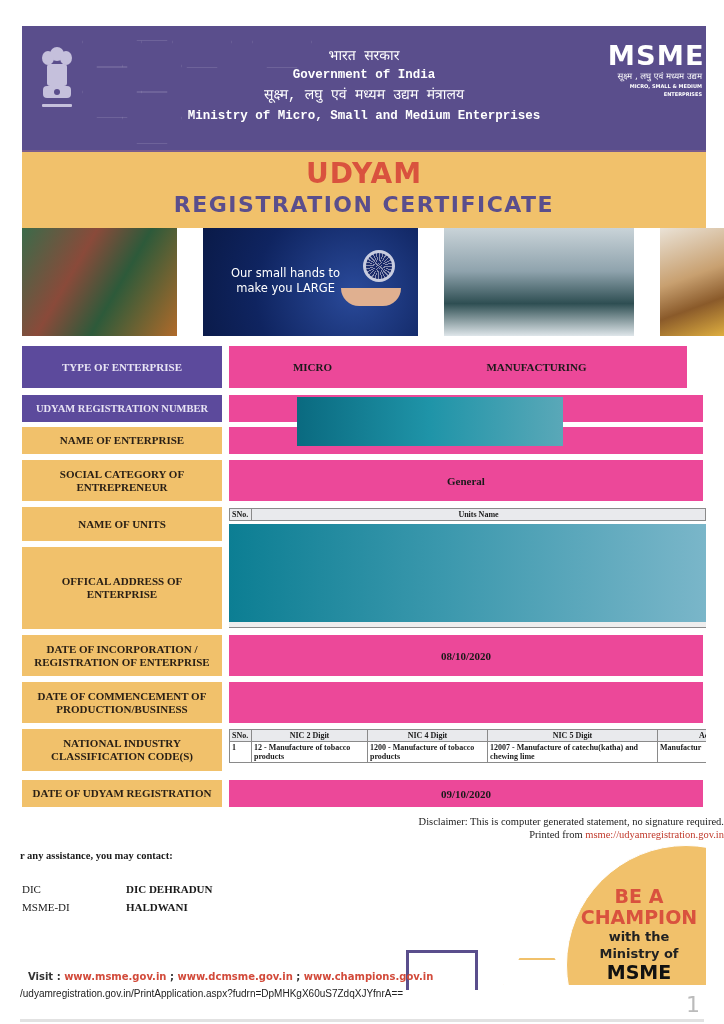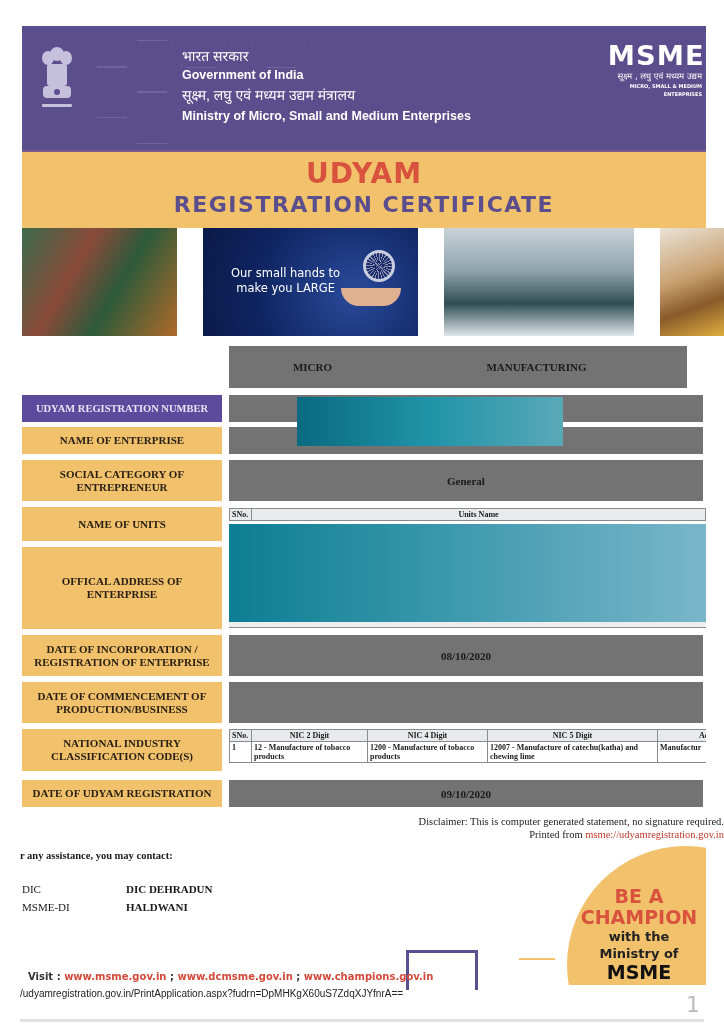--- a/index.html
+++ b/index.html
@@ -11,22 +11,22 @@
     position: absolute; left: 22px; top: 26px; width: 684px; height: 124px;
     background: #5a4e8c; overflow: hidden; color: #fff;
   }
   .header .hex {
     position: absolute; width: 60px; height: 52px;
     border: 1px solid rgba(255,255,255,0.12);
     clip-path: polygon(25% 0,75% 0,100% 50%,75% 100%,25% 100%,0 50%);
   }
   .emblem { position: absolute; left: 16px; top: 18px; width: 38px; height: 72px; }
   .header-center {
-    position: absolute; left: 160px; right: 160px; top: 20px; 
-    font-family: Liberation Sans, sans-serif;
+    position: absolute; left: 160px; right: 160px; top: 20px; text-align: center;
+    font-family: Liberation Mono, monospace;
   }
   .header-center .hindi1 { font-size: 14px; line-height: 20px; }
   .header-center .gov { font-size: 12.5px; font-weight: bold; line-height: 18px; }
   .header-center .hindi2 { font-size: 14px; line-height: 22px; }
   .header-center .ministry { font-size: 12.5px; font-weight: bold; line-height: 20px; }
   .msme-logo { position: absolute; right: 4px; top: 16px; width: 106px; text-align: right; }
   .msme-logo .wordmark {
     font-family: "DejaVu Sans", sans-serif; font-weight: bold; font-size: 26px;
     letter-spacing: 1px; line-height: 28px; color: #fff; transform: scaleX(1.05);
   }
@@ -65,21 +65,21 @@
   .row { position: absolute; left: 22px; width: 684px; }
   .label {
     position: absolute; left: 0; top: 0; width: 200px; height: 100%;
     display: flex; align-items: center; justify-content: center; text-align: center;
     font-family: "Liberation Serif", serif; font-weight: bold; font-size: 11px; line-height: 13px;
     color: #2a2016; padding: 0 4px; white-space: normal;
   }
   .label.purple { background: #5c4a9c; color: #e8e4f4; }
   .label.yellow { background: #f1c16b; }
   .value {
-    position: absolute; top: 0; height: 100%; background: #737373;
+    position: absolute; top: 0; height: 100%; background: #ec4899;
     display: flex; align-items: center; justify-content: center;
     font-family: "Liberation Serif", serif; font-weight: bold; font-size: 11px; color: #1a1a1a;
   }
 
   .redact {
     position: absolute; background: linear-gradient(90deg,#0a6a80 0%,#1f94a8 50%,#5aa8b8 100%);
   }
 
   
   table.mini { border-collapse: collapse; width: 100%; font-family: "Liberation Serif", serif; font-size: 8px; }
@@ -172,20 +172,21 @@
       <div>make you LARGE</div>
     </div>
     <div class="wheel"></div>
     <div class="hand"></div>
   </div>
   <div class="p3"></div>
   <div class="p4"></div>
 </div>
 
 <div class="row" style="top:346px;height:42px">
+  <div class="label purple">TYPE OF ENTERPRISE</div>
   <div class="value" style="left:207px;width:167px">MICRO</div>
   <div class="value" style="left:364px;width:301px">MANUFACTURING</div>
 </div>
 
 <div class="row" style="top:395px;height:27px">
   <div class="label purple" style="font-size:10.5px;padding:8px">UDYAM REGISTRATION NUMBER</div>
   <div class="value" style="left:207px;width:474px"></div>
 </div>
 
 <div class="row" style="top:427px;height:27px">

